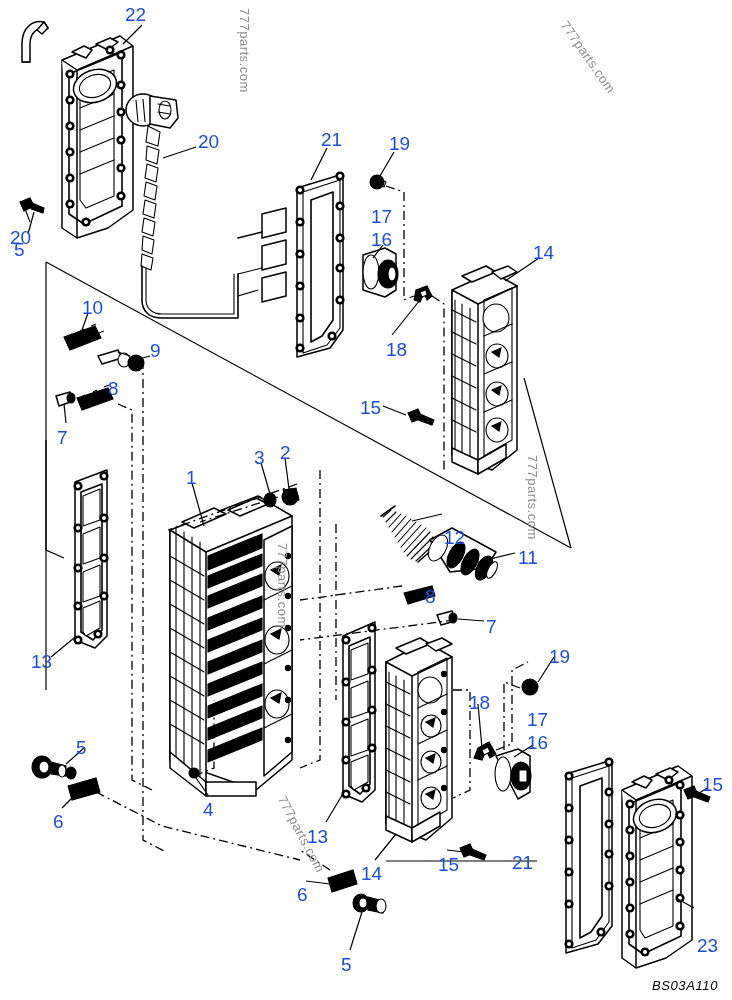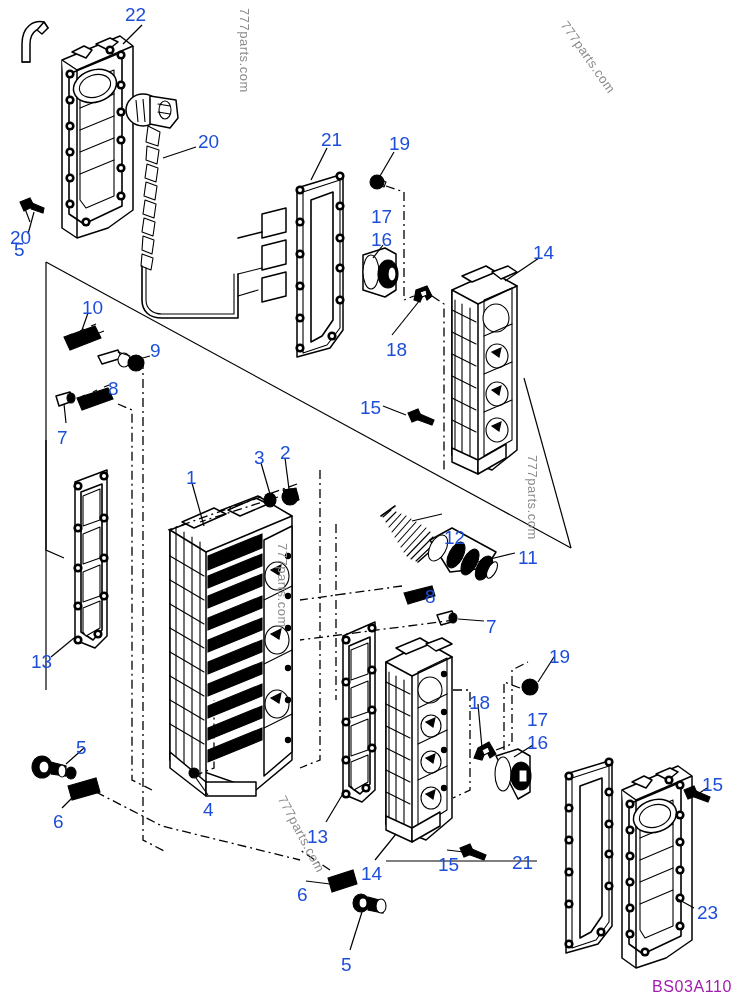--- a/index.html
+++ b/index.html
@@ -1,21 +1,21 @@
 <!DOCTYPE html>
 <html><head>
 <meta charset="utf-8">
 <style>
   html,body{margin:0;padding:0;background:#fff;}
   body{width:732px;height:1000px;overflow:hidden;font-family:"Liberation Sans",sans-serif;}
   #sheet{position:relative;width:732px;height:1000px;background:#fff;}
   svg.layer{position:absolute;left:0;top:0;width:732px;height:1000px;}
   .callout{position:absolute;font-family:"Liberation Sans",sans-serif;font-size:19px;color:#1d4ed8;white-space:nowrap;line-height:1;}
   .wm{position:absolute;font-family:"Liberation Sans",sans-serif;font-size:13px;color:#8d8d8d;white-space:nowrap;letter-spacing:.5px;}
-  .code{position:absolute;font-family:"Liberation Sans",sans-serif;font-size:16px;color:#a21caf;letter-spacing:.6px;}
+  .code{position:absolute;font-family:"Liberation Sans",sans-serif;font-size:13px;color:#000000;letter-spacing:.6px;font-style:italic;}
 </style>
 </head>
 <body>
 
 <div id="sheet">
 
   <svg class="layer" viewBox="0 0 732 1000">
     <defs>
       <style>
         .k{fill:none;stroke:#000;stroke-width:1.6;stroke-linejoin:round;stroke-linecap:round;}
@@ -536,18 +536,18 @@
   <div class="callout" style="left:527px;top:733px;">16</div>
   <div class="callout" style="left:76px;top:738px;">5</div>
   <div class="callout" style="left:702px;top:775px;">15</div>
   <div class="callout" style="left:203px;top:800px;">4</div>
   <div class="callout" style="left:53px;top:812px;">6</div>
   <div class="callout" style="left:307px;top:827px;">13</div>
   <div class="callout" style="left:512px;top:853px;">21</div>
   <div class="callout" style="left:361px;top:864px;">14</div>
   <div class="callout" style="left:438px;top:855px;">15</div>
   <div class="callout" style="left:297px;top:885px;">6</div>
-  <div class="callout" style="left:697px;top:903px;">23</div>
+  <div class="callout" style="left:697px;top:936px;">23</div>
   <div class="callout" style="left:341px;top:955px;">5</div>
 
   <div class="code" style="left:652px;top:978px;">BS03A110</div>
 
 </div>
 
 </body></html>

